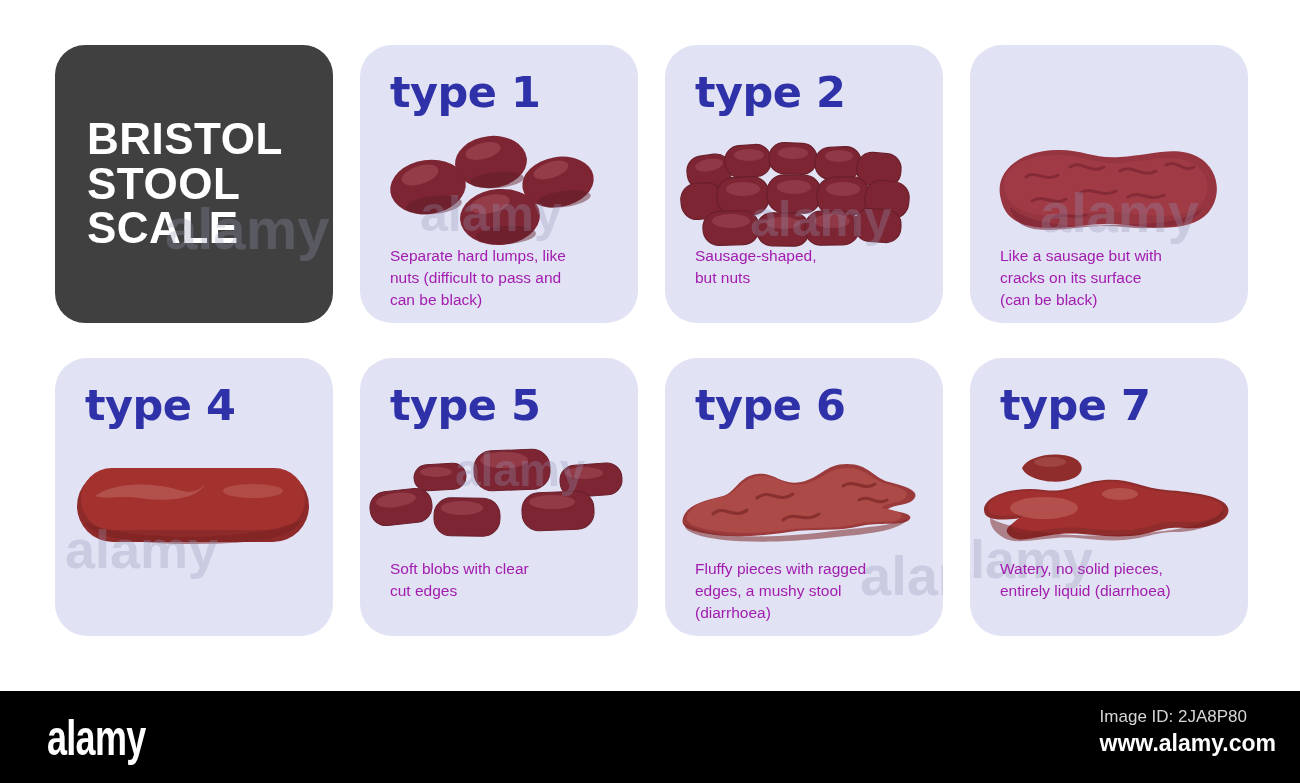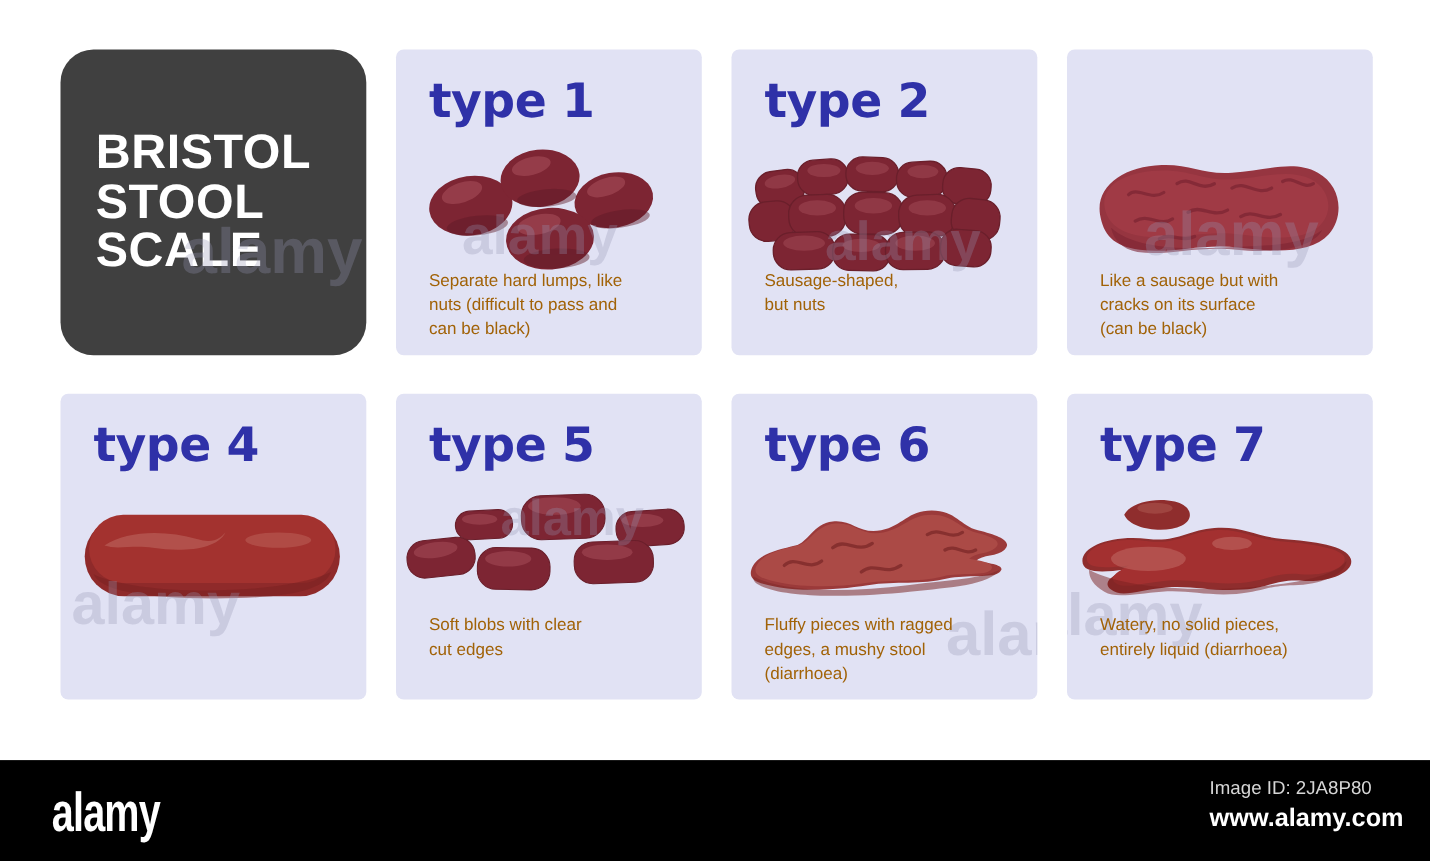--- a/index.html
+++ b/index.html
@@ -18,21 +18,21 @@
     position:absolute;
     left:55px;top:45px;
     width:1205px;height:600px;
     display:grid;
     grid-template-columns:repeat(4, 278px);
     grid-template-rows:278px 278px;
     column-gap:27px;
     row-gap:35px;
   }
   .card{
-    border-radius:7px;
+    border-radius:32px;
     background:#e1e2f4;
     position:relative;
     overflow:hidden;
   }
   .card.title-card{
     background:#404040;
     border-radius:30px;
     display:flex;
     align-items:center;
     justify-content:flex-start;
@@ -59,21 +59,21 @@
   }
   .art{
     position:absolute;
     left:0;top:80px;
     width:278px;height:130px;
   }
   .desc{
     position:absolute;
     left:30px;right:18px;
     top:200px;
-    color:#a16207;
+    color:#a21caf;
     font-size:15.5px;
     line-height:1.42;
     font-family:"Liberation Sans", sans-serif;
     white-space:pre-line;
   }
   
   .wm{
     position:absolute;
     color:rgba(150,150,180,0.30);
     font-size:58px;

